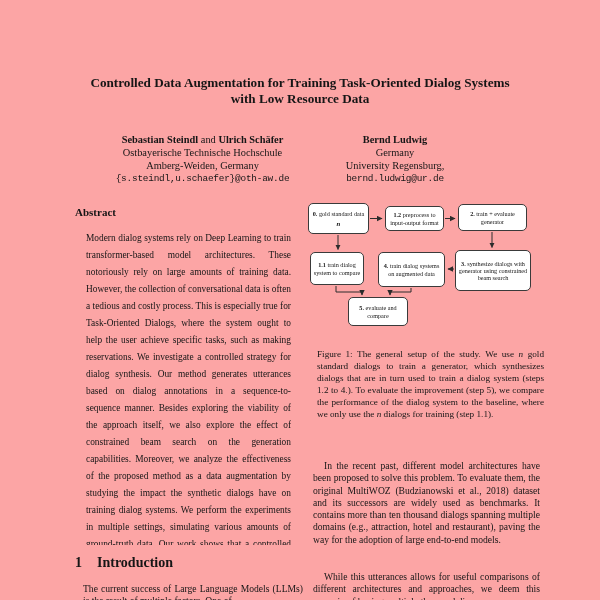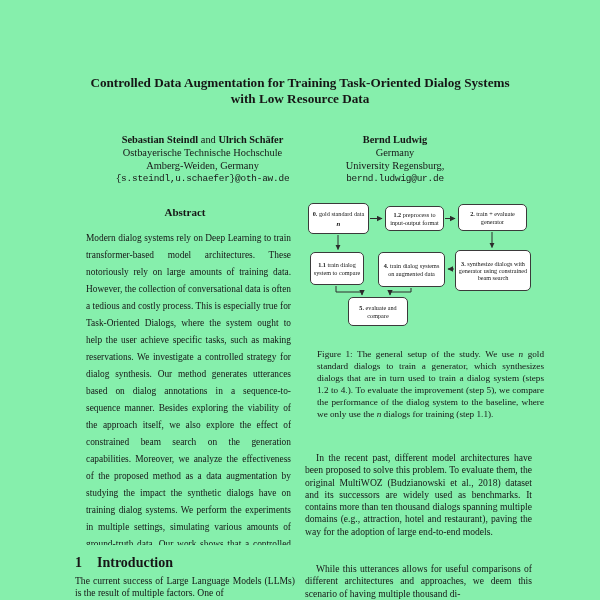--- a/index.html
+++ b/index.html
@@ -1,37 +1,37 @@
 <!DOCTYPE html>
 <html><head>
 <meta charset="utf-8">
 <style>
   html,body{margin:0;padding:0;background:#e9e9e9;}
   .page{
-    position:relative;width:600px;height:600px;margin:0 auto;background:#86efac;
+    position:relative;width:600px;height:600px;margin:0 auto;background:#fca5a5;
     font-family:"Liberation Serif",serif;color:#161616;overflow:hidden;
   }
   .title{
     position:absolute;top:66px;left:0;width:600px;text-align:center;
     font-weight:bold;font-size:13.2px;line-height:16px;
   }
   .author-block{position:absolute;top:115px;text-align:center;font-size:10.4px;line-height:13px;}
   .ab-left{left:95px;width:215px;}
   .ab-right{left:309px;width:172px;}
   .names{font-weight:bold;margin-top:18px;}
   .andword{font-weight:normal;}
   .email{font-family:"Liberation Mono",monospace;font-size:9.4px;letter-spacing:-0.2px;}
-  .abs-head{position:absolute;top:206px;left:75px;width:220px;text-align:center;font-weight:bold;font-size:11px;}
+  .abs-head{position:absolute;top:206px;left:75px;width:220px;font-weight:bold;font-size:11px;}
   .abs-text{
     position:absolute;top:230px;left:86px;width:205px;height:315px;overflow:hidden;
     font-size:9.4px;line-height:17px;text-align:justify;margin:0;
   }
   .sec-head{position:absolute;top:555px;left:75px;width:220px;font-weight:bold;font-size:14px;}
   .sec-num{display:inline-block;width:22px;}
-  .body-text{font-size:9.6px;line-height:12.25px;text-align:justify;margin:0;}
+  .body-text{font-size:9.6px;line-height:12.25px;text-align:justify;margin:8px;}
   .intro-text{position:absolute;top:575px;left:75px;width:220px;height:25px;overflow:hidden;}
   .figure{position:absolute;top:199px;left:304px;width:228px;height:133px;}
   .figure svg{position:absolute;top:0;left:0;}
   .fbox{
     position:absolute;box-sizing:border-box;border:1px solid #3a3a3a;border-radius:5px;background:#fff;
     display:flex;flex-direction:column;align-items:center;justify-content:center;
     font-size:6.2px;line-height:7.2px;text-align:center;padding:1px 2px;
   }
   .fnum{font-weight:bold;}
   .fvar{font-weight:bold;font-style:italic;font-size:6.8px;margin-top:3px;}

